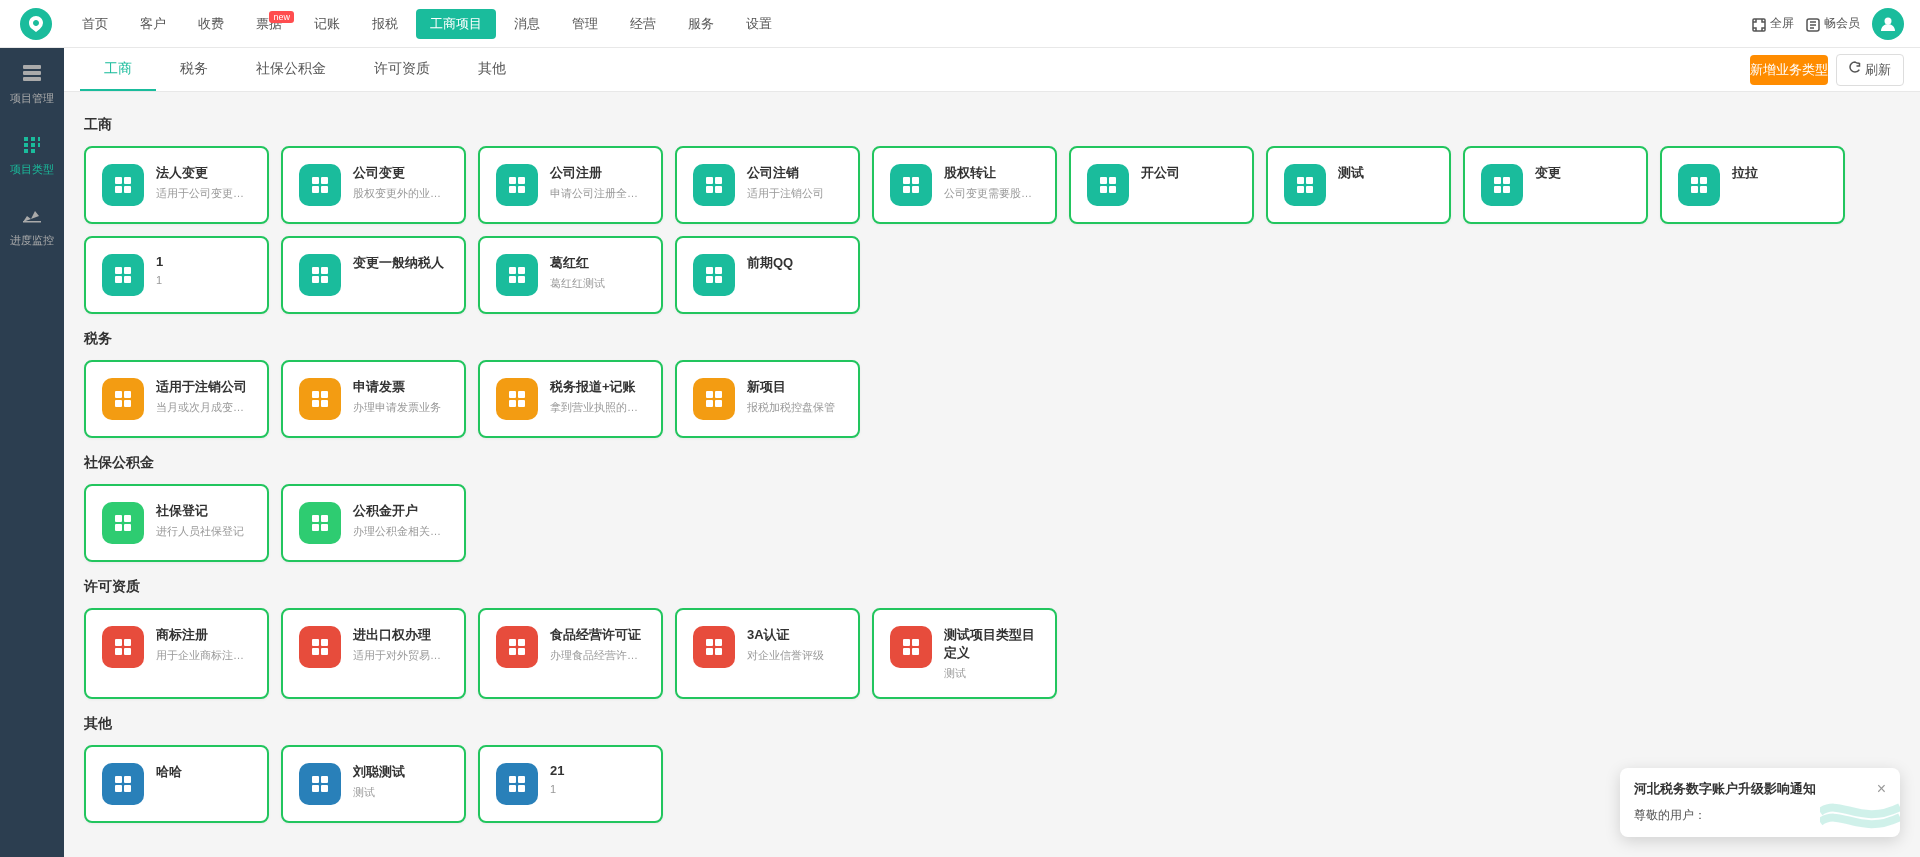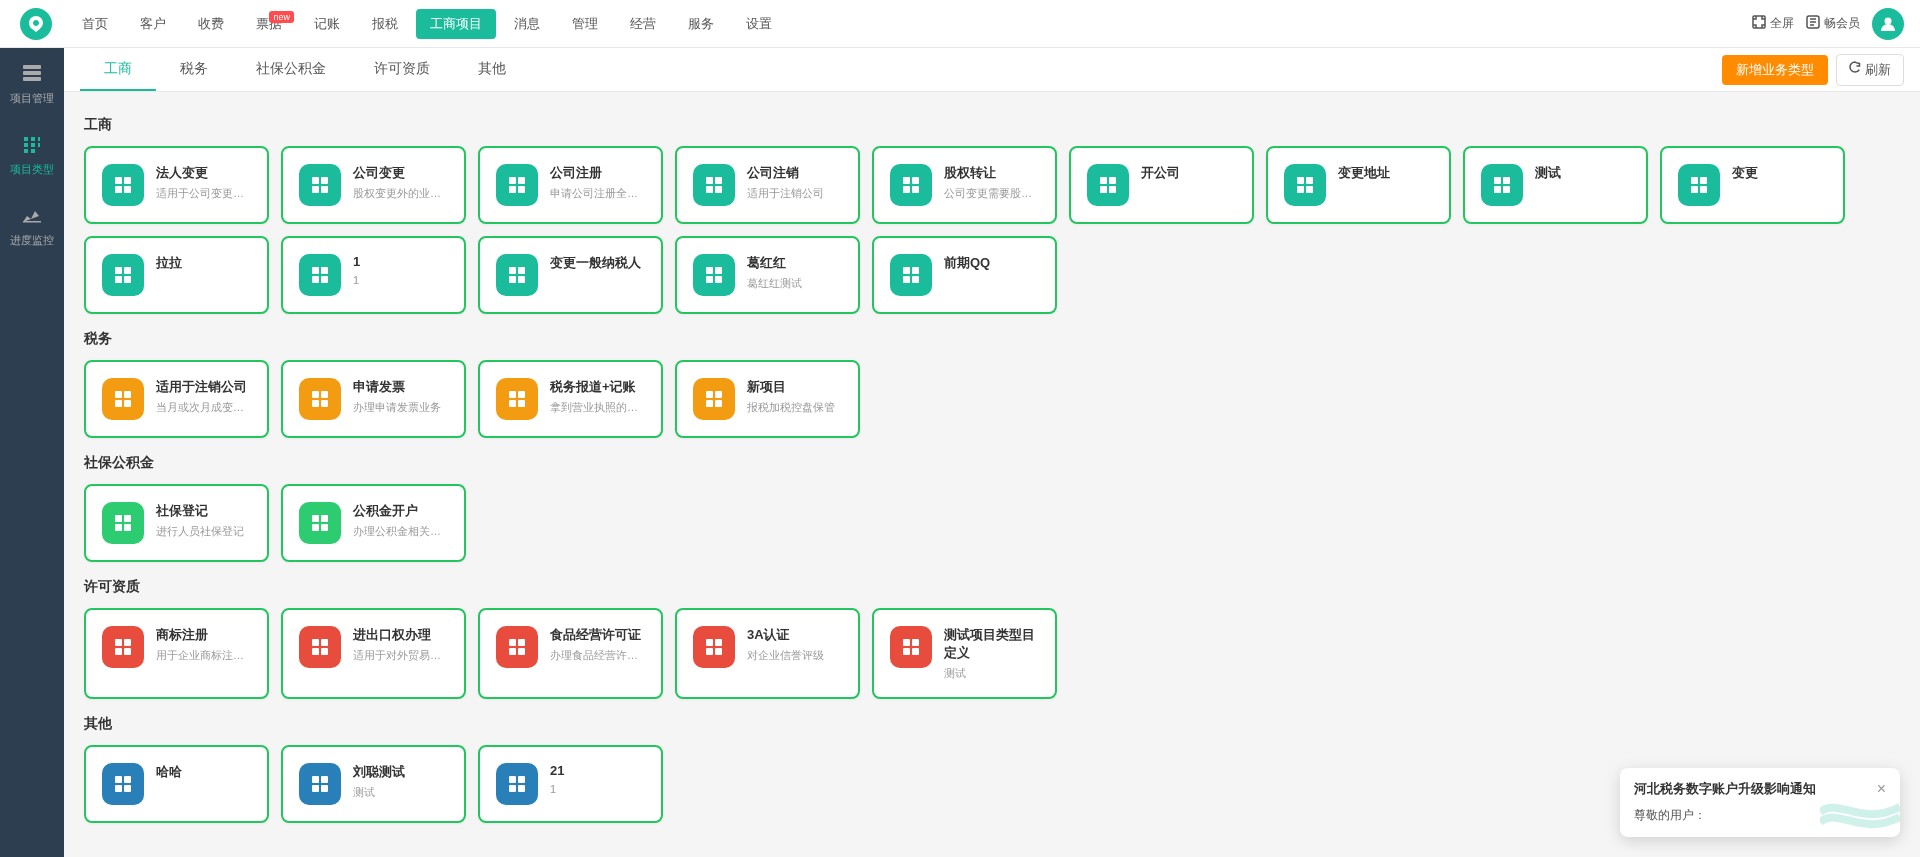--- a/index.html
+++ b/index.html
@@ -67,21 +67,21 @@
       padding: 1px 4px;
       border-radius: 3px;
     }
     .nav-right {
       display: flex;
       align-items: center;
       gap: 12px;
     }
     .nav-right-btn {
       display: flex;
-      align-items: flex-start;
+      align-items: flex-end;
       gap: 4px;
       cursor: pointer;
       color: #555;
       font-size: 12px;
     }
     .avatar {
       width: 32px;
       height: 32px;
       background: #1abc9c;
       border-radius: 50%;
@@ -166,21 +166,21 @@
     .sub-nav-actions {
       margin-left: auto;
       display: flex;
       gap: 8px;
       align-items: center;
     }
     .btn-add {
       background: #ff8c00;
       color: #fff;
       border: none;
-      padding: 6px 14px;
+      padding: 6px 0;
       border-radius: 4px;
       cursor: pointer;
       font-size: 13px;
     }
     .btn-refresh {
       background: #fff;
       color: #555;
       border: 1px solid #ddd;
       padding: 6px 12px;
       border-radius: 4px;
@@ -480,34 +480,20 @@
         <div class="card">
         <div class="card-icon icon-teal" style="background:#1abc9c">
           <svg width="22" height="22" viewBox="0 0 22 22" fill="white">
       <rect x="3" y="3" width="7" height="7" rx="1"></rect>
       <rect x="12" y="3" width="7" height="7" rx="1"></rect>
       <rect x="3" y="12" width="7" height="7" rx="1"></rect>
       <rect x="12" y="12" width="7" height="7" rx="1"></rect>
     </svg>
         </div>
         <div class="card-info">
-          <div class="card-name">变更地址</div>
-          <div class="card-desc"></div>
-        </div>
-      </div>
-        <div class="card">
-        <div class="card-icon icon-teal" style="background:#1abc9c">
-          <svg width="22" height="22" viewBox="0 0 22 22" fill="white">
-      <rect x="3" y="3" width="7" height="7" rx="1"></rect>
-      <rect x="12" y="3" width="7" height="7" rx="1"></rect>
-      <rect x="3" y="12" width="7" height="7" rx="1"></rect>
-      <rect x="12" y="12" width="7" height="7" rx="1"></rect>
-    </svg>
-        </div>
-        <div class="card-info">
           <div class="card-name">测试</div>
           <div class="card-desc"></div>
         </div>
       </div>
         <div class="card">
         <div class="card-icon icon-teal" style="background:#1abc9c">
           <svg width="22" height="22" viewBox="0 0 22 22" fill="white">
       <rect x="3" y="3" width="7" height="7" rx="1"></rect>
       <rect x="12" y="3" width="7" height="7" rx="1"></rect>
       <rect x="3" y="12" width="7" height="7" rx="1"></rect>

